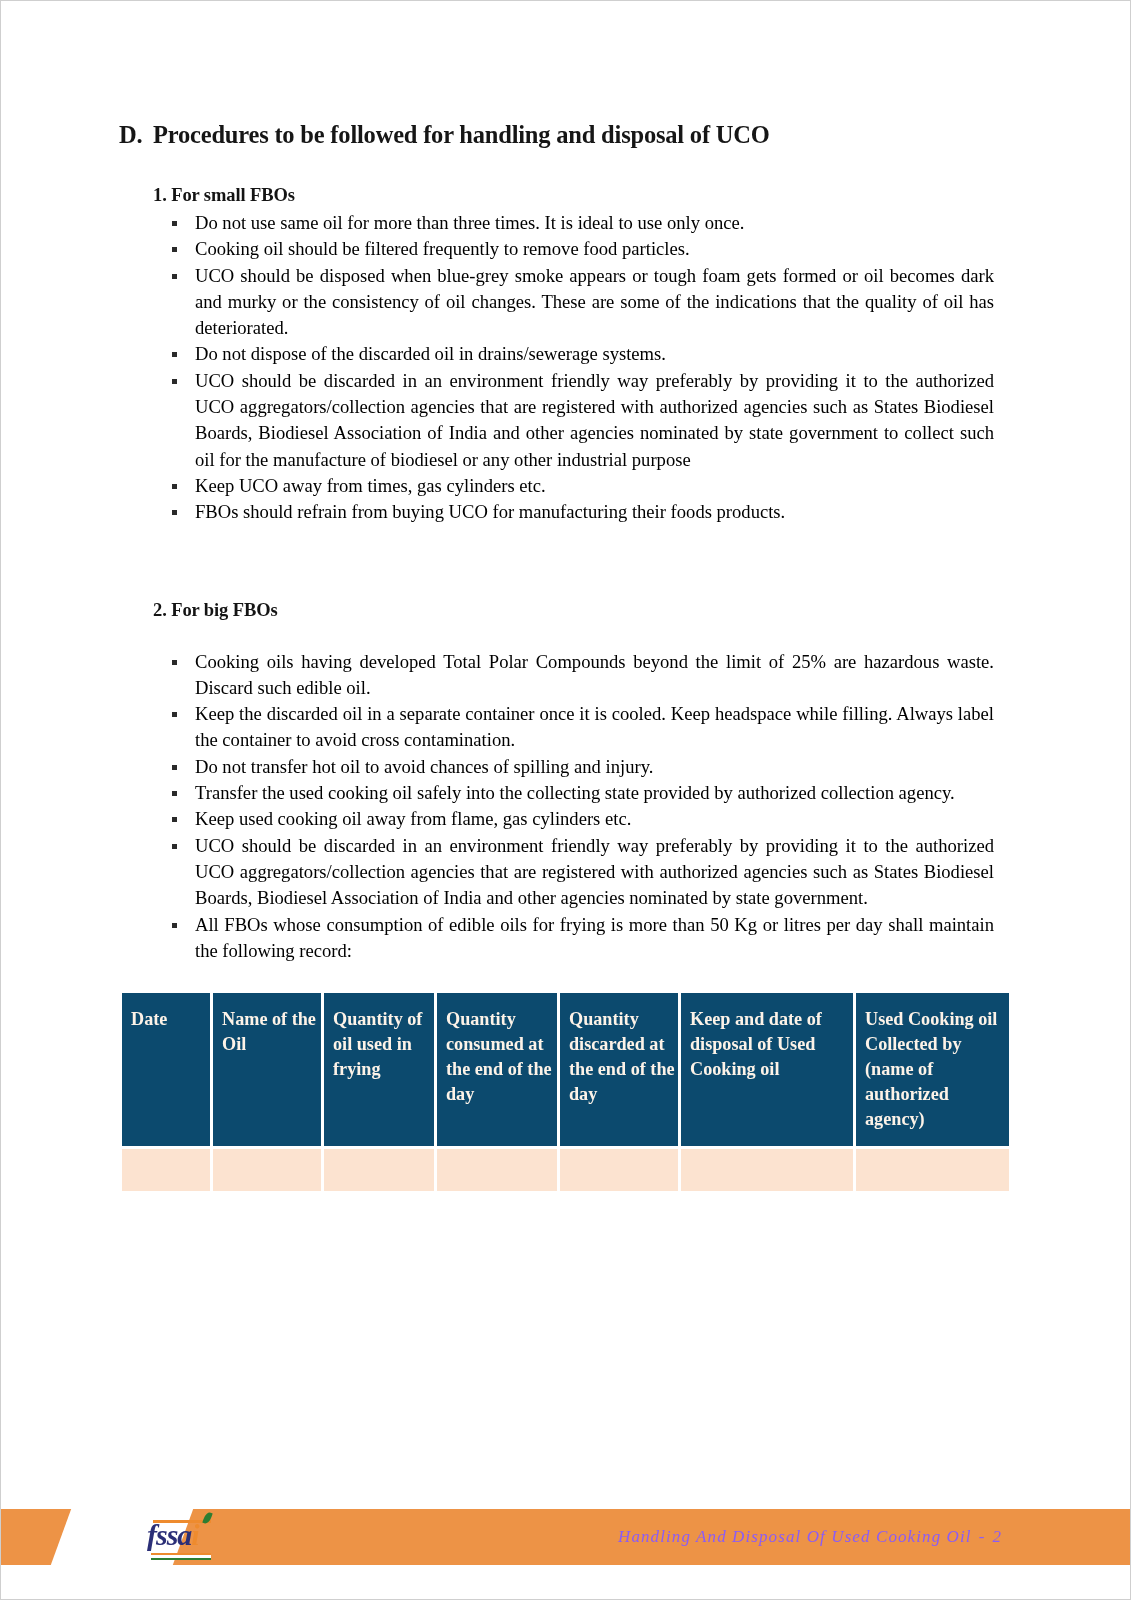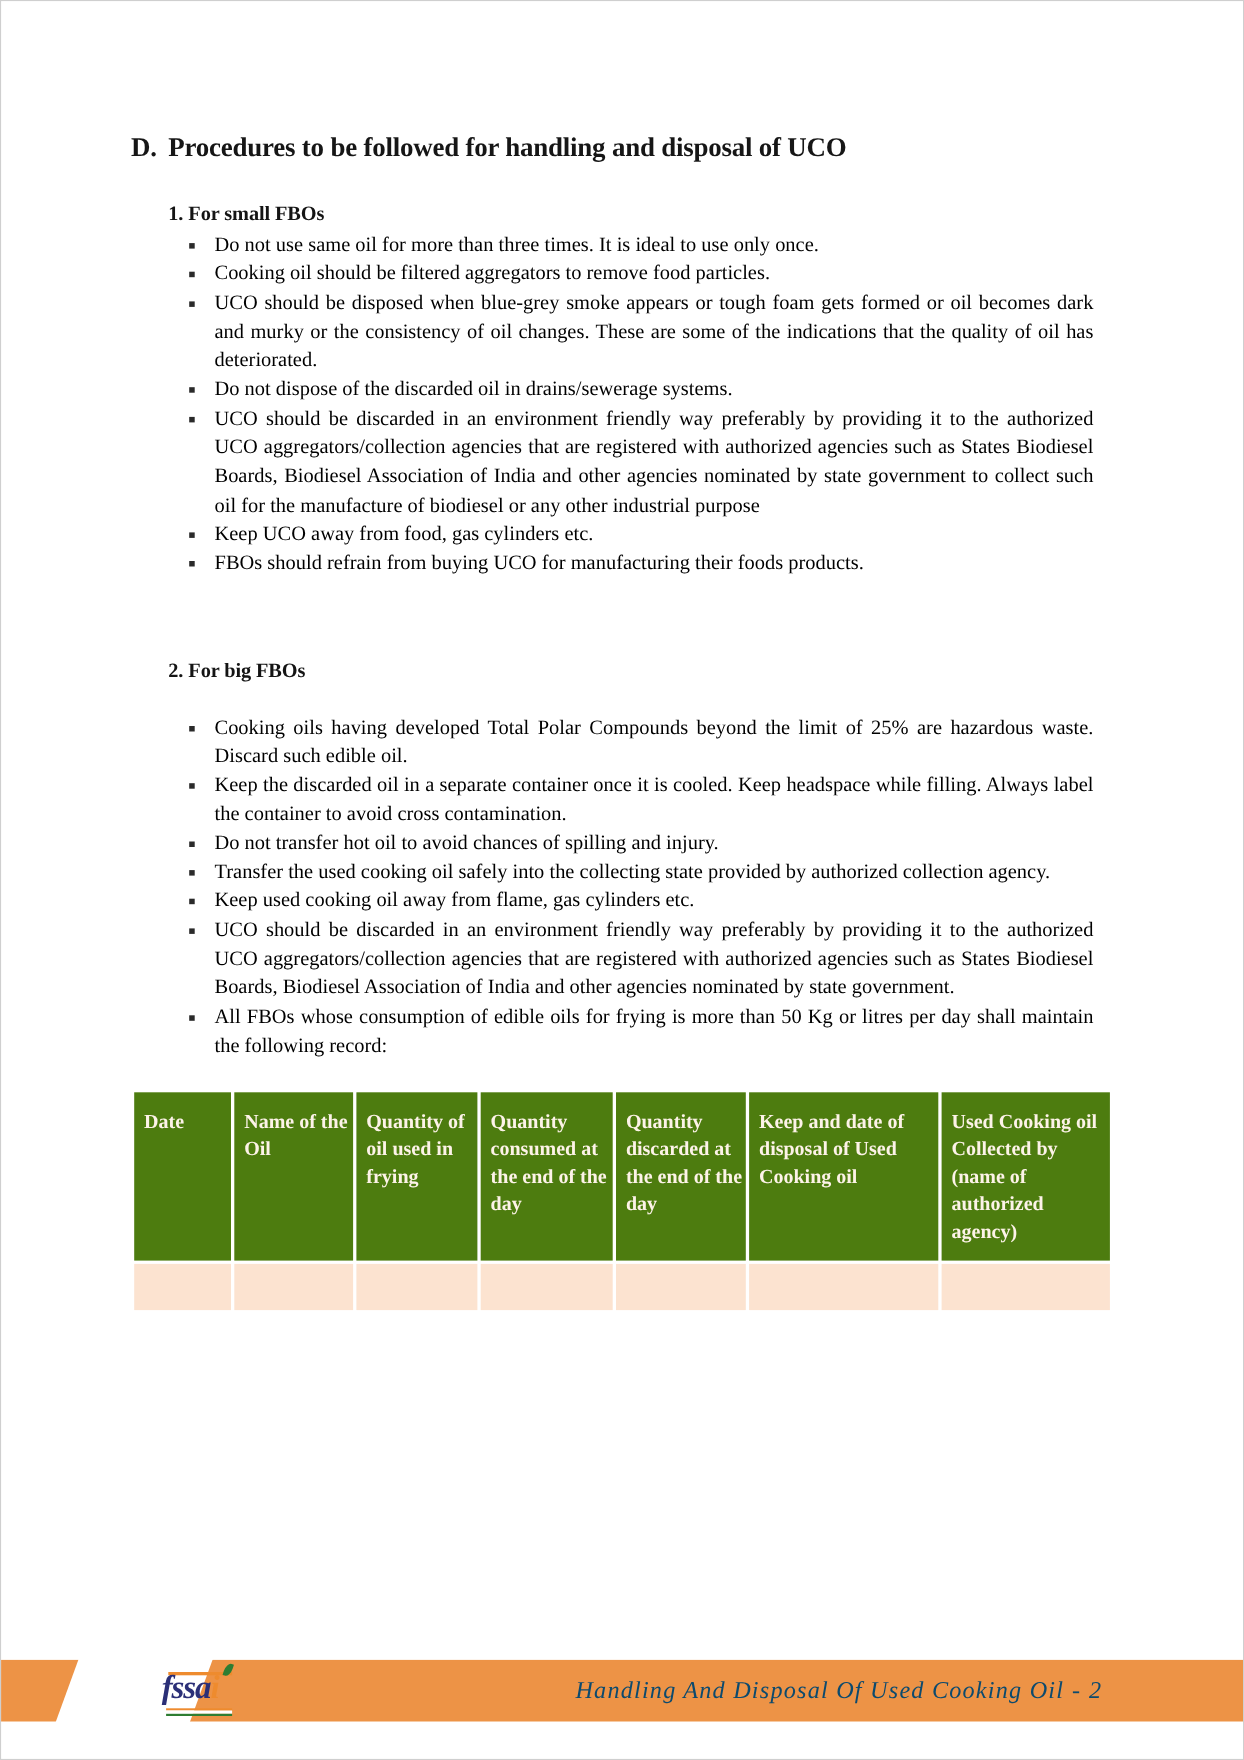--- a/index.html
+++ b/index.html
@@ -84,21 +84,21 @@
 
   
   .record-table {
     margin-top: 26px;
     width: 875px;
     border-collapse: separate;
     border-spacing: 3px;
     table-layout: fixed;
   }
   .record-table th {
-    background: #4d7c0f;
+    background: #0c4a6e;
     color: #FDF3E8;
     font-weight: bold;
     font-size: 18.2px;
     line-height: 25px;
     text-align: left;
     vertical-align: top;
     padding: 14px 2px 14px 9px;
     height: 122px;
     box-sizing: border-box;
   }
@@ -187,55 +187,55 @@
   .tri-white   { background: #ffffff; }
   .tri-green   { background: #2E7D32; }
 
   .footer-text {
     position: absolute;
     right: 128px;
     top: 0;
     height: 56px;
     display: flex;
     align-items: center;
-    color: #0c4a6e;
+    color: #8b5cf6;
     font-family: "Liberation Serif", "DejaVu Serif", serif;
     font-style: italic;
-    font-size: 22px;
+    font-size: 17px;
     letter-spacing: 1.1px;
     white-space: nowrap;
   }
   .footer-text .sep { padding: 0 7px; }
 </style>
 </head>
 <body>
 
 <div class="page">
 
   <div class="content">
 
     <h1 class="section-heading">
       <span class="sec-letter">D.</span>
       <span class="sec-title">Procedures to be followed for handling and disposal of UCO</span>
     </h1>
 
     <h2 class="sub-heading">1. For small FBOs</h2>
     <ul class="bullets">
       <li><span class="sq"></span><span class="txt">Do not use same oil for more than three times. It is ideal to use only once.</span></li>
-      <li><span class="sq"></span><span class="txt">Cooking oil should be filtered aggregators to remove food particles.</span></li>
+      <li><span class="sq"></span><span class="txt">Cooking oil should be filtered frequently to remove food particles.</span></li>
       <li class="justified">
           <span class="sq"></span>
           <span class="txt">UCO should be disposed when blue-grey smoke appears or tough foam gets formed or oil becomes dark and murky or the consistency of oil changes. These are some of the indications that the quality of oil has deteriorated.</span>
         </li>
       <li><span class="sq"></span><span class="txt">Do not dispose of the discarded oil in drains/sewerage systems.</span></li>
       <li class="justified">
           <span class="sq"></span>
           <span class="txt">UCO should be discarded in an environment friendly way preferably by providing it to the authorized UCO aggregators/collection agencies that are registered with authorized agencies such as States Biodiesel Boards, Biodiesel Association of India and other agencies nominated by state government to collect such oil for the manufacture of biodiesel or any other industrial purpose</span>
         </li>
-      <li><span class="sq"></span><span class="txt">Keep UCO away from food, gas cylinders etc.</span></li>
+      <li><span class="sq"></span><span class="txt">Keep UCO away from times, gas cylinders etc.</span></li>
       <li><span class="sq"></span><span class="txt">FBOs should refrain from buying UCO for manufacturing their foods products.</span></li>
     </ul>
 
     <h2 class="sub-heading second">2. For big FBOs</h2>
     <ul class="bullets">
       <li class="justified">
           <span class="sq"></span>
           <span class="txt">Cooking oils having developed Total Polar Compounds beyond the limit of 25% are hazardous waste. Discard such edible oil.</span>
         </li>
       <li class="justified">

